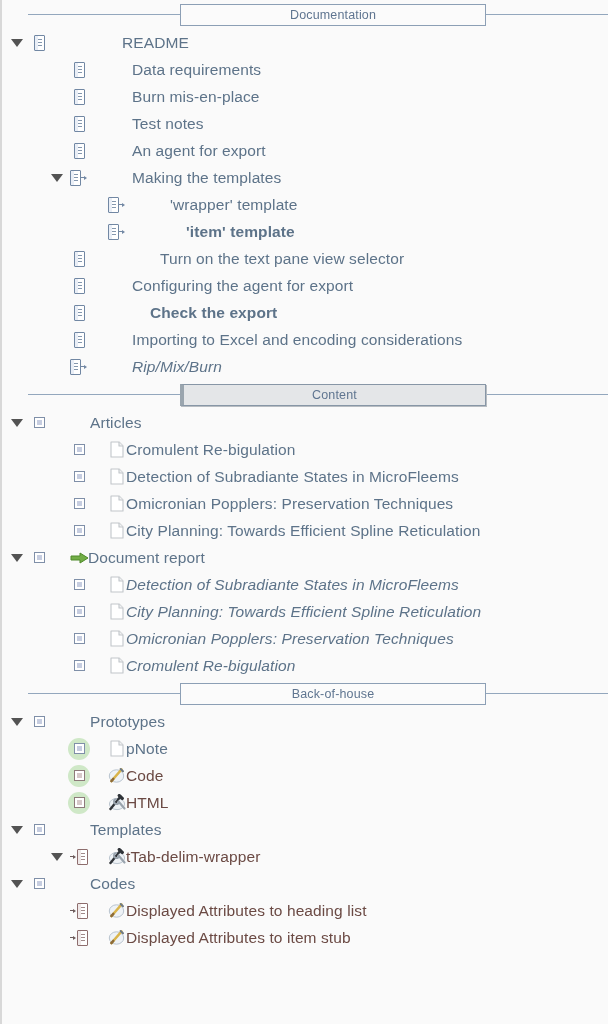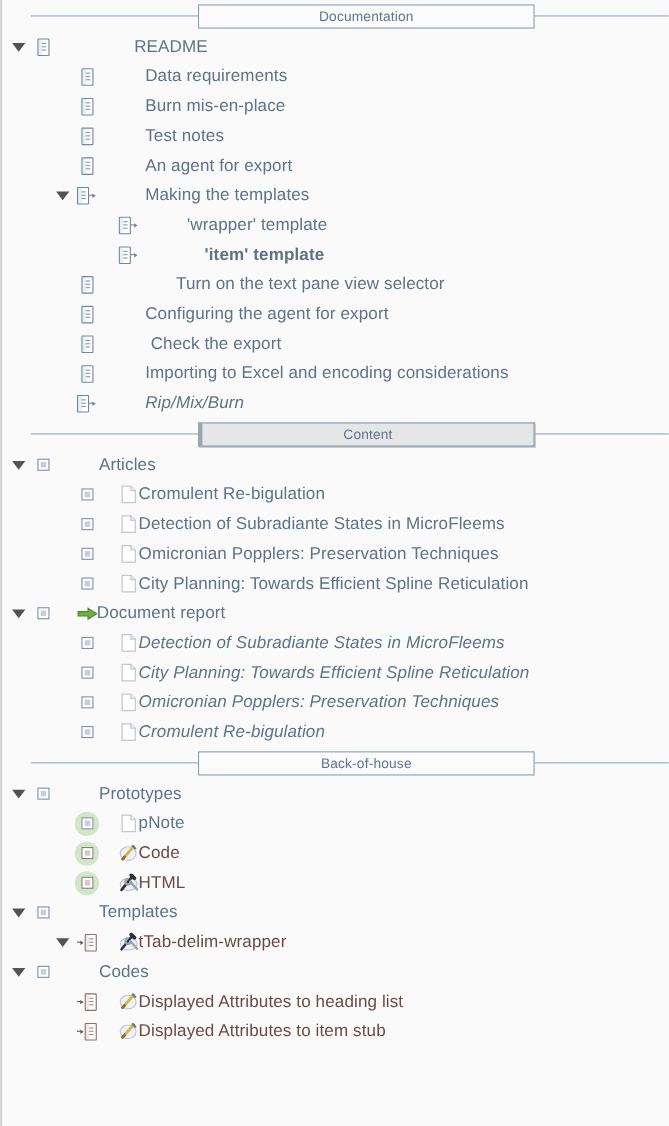--- a/index.html
+++ b/index.html
@@ -359,21 +359,21 @@
     </div>
     <div class="row">
       <span class="disclosure empty" style="left: 48px;"></span>
       <span class="bullet" style="left: 66px;">
         <span class="ic-note">
           <i></i>
           <i></i>
           <i></i>
         </span>
       </span>
-      <span class="label" style="left: 135px;">Check the export</span>
+      <span class="label" style="left: 148px; font-weight: bold;">Check the export</span>
     </div>
     <div class="row">
       <span class="disclosure empty" style="left: 48px;"></span>
       <span class="bullet" style="left: 66px;">
         <span class="ic-note">
           <i></i>
           <i></i>
           <i></i>
         </span>
       </span>

